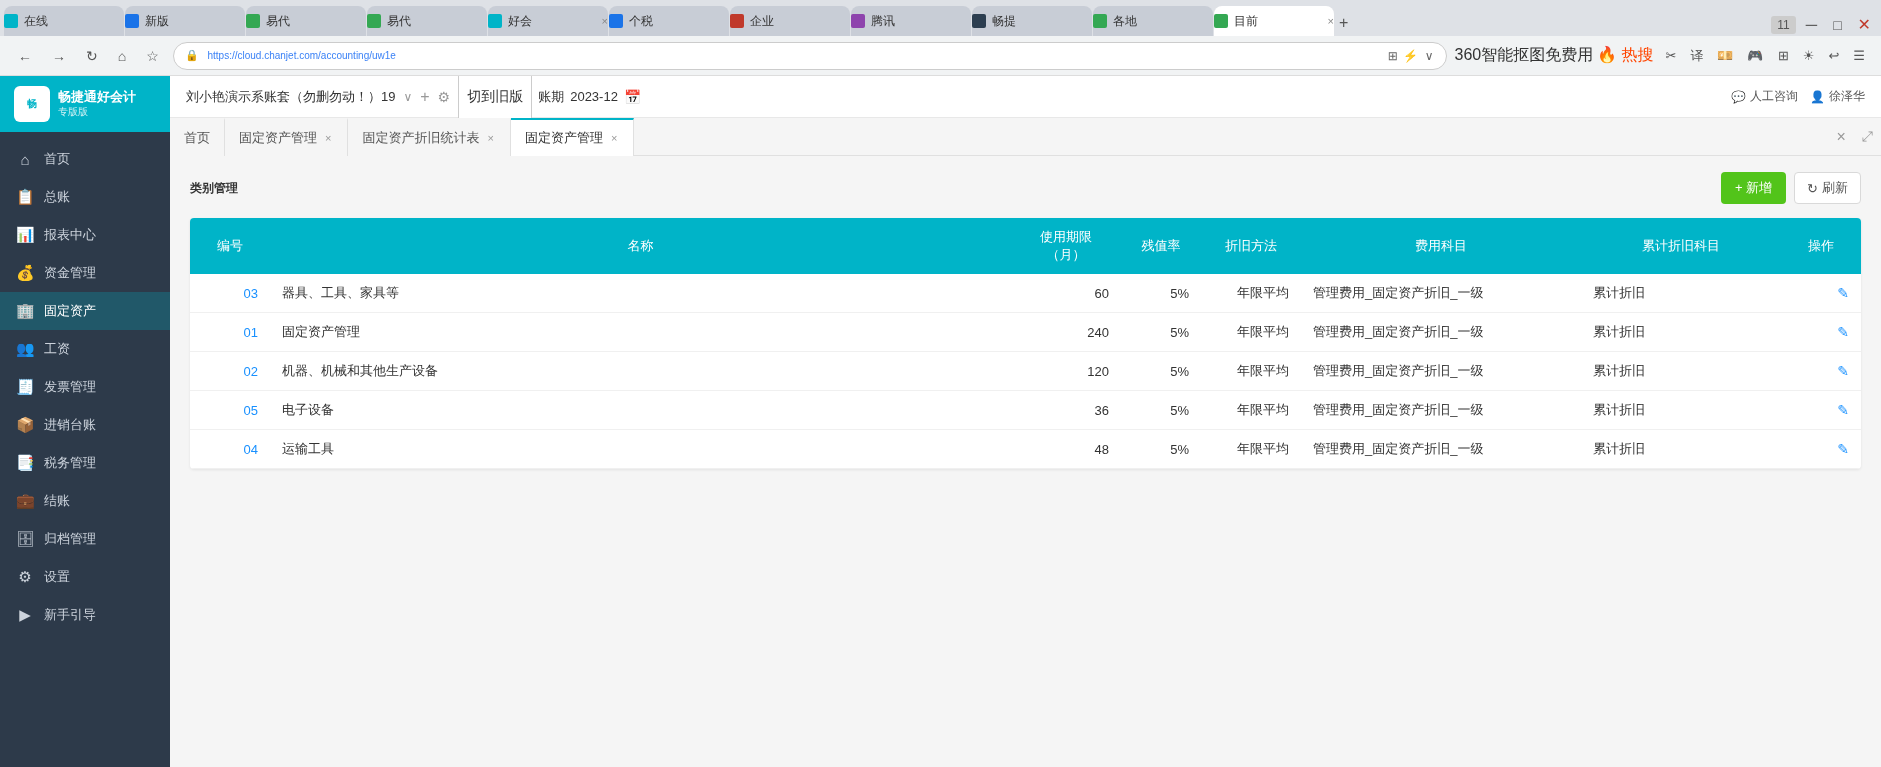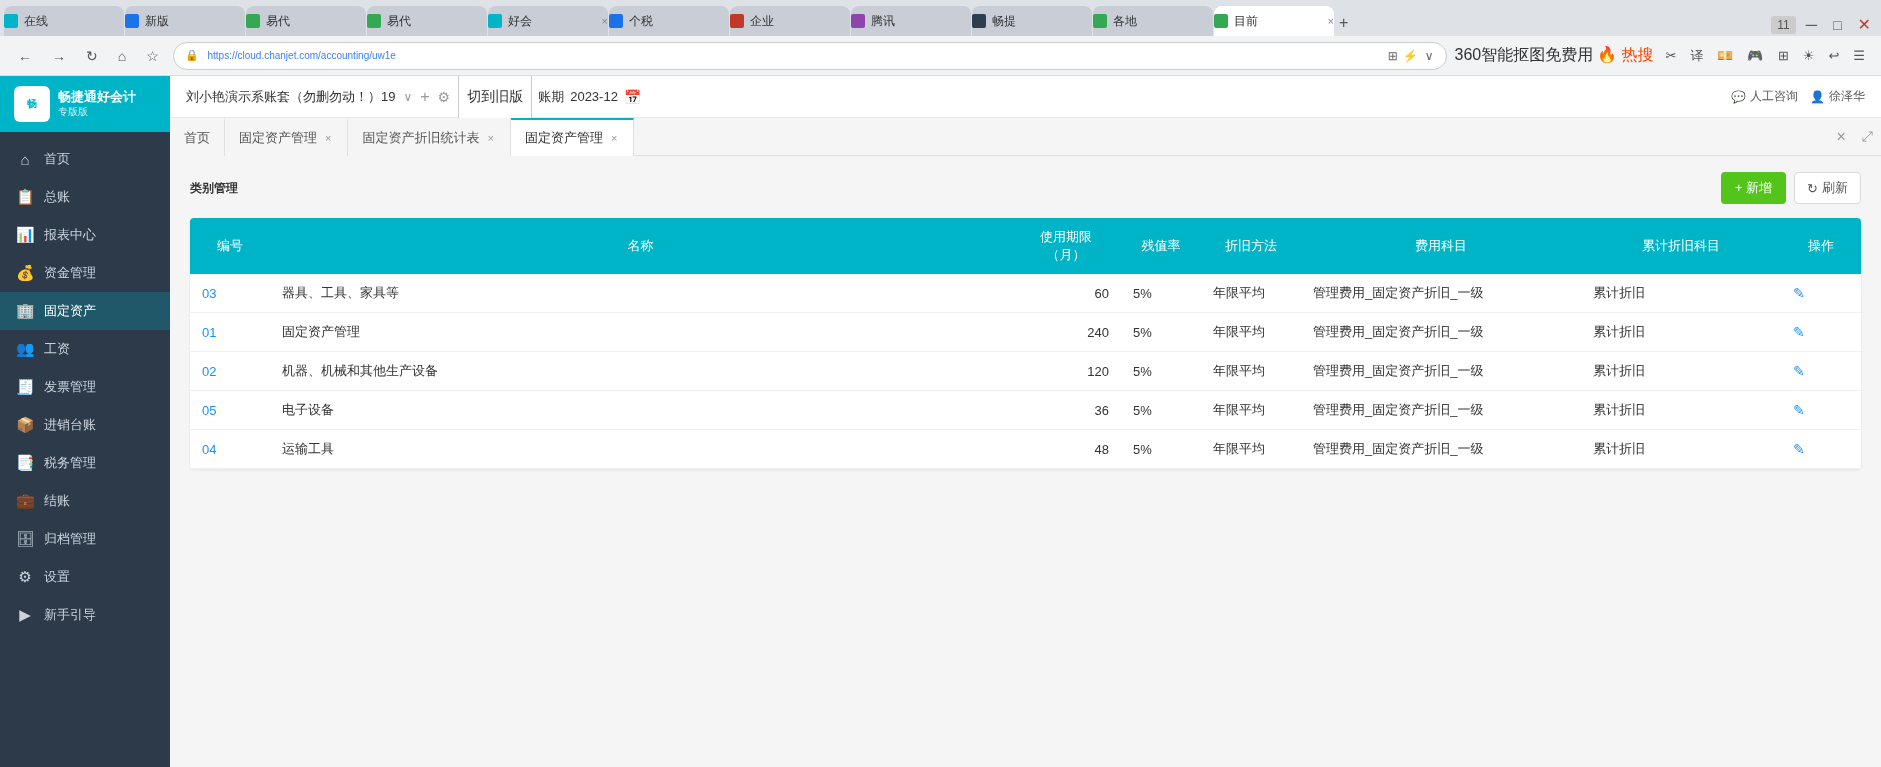--- a/index.html
+++ b/index.html
@@ -72,21 +72,21 @@
     .btn-refresh { background: #fff; color: #555; border: 1px solid #d9d9d9; padding: 6px 12px; border-radius: 4px; cursor: pointer; font-size: 13px; display: flex; align-items: center; gap: 4px; }
 
     
     .data-table { width: 100%; border-collapse: collapse; background: #fff; border-radius: 4px; overflow: hidden; box-shadow: 0 1px 3px rgba(0,0,0,0.08); }
     .data-table thead tr { background: #00b4c8; }
     .data-table thead th { color: #fff; font-weight: 500; font-size: 13px; padding: 10px 12px; text-align: center; border: none; }
     .data-table thead th:first-child { text-align: center; }
     .data-table tbody tr { border-bottom: 1px solid #f0f0f0; }
     .data-table tbody td { padding: 10px 12px; font-size: 13px; color: #333; }
     .data-table tbody td.num-col { text-align: right; }
-    .data-table tbody td.center-col { text-align: left; }
+    .data-table tbody td.center-col { text-align: right; }
     .td-code { color: #1890ff; }
     .edit-btn { color: #1890ff; cursor: pointer; font-size: 14px; }
     .col-code { width: 80px; margin-top: 9px; }
     .col-name { }
     .col-period { width: 110px; }
     .col-residual { width: 80px; }
     .col-method { width: 100px; }
     .col-expense { width: 280px; }
     .col-accum { width: 200px; }
     .col-op { width: 80px; }

